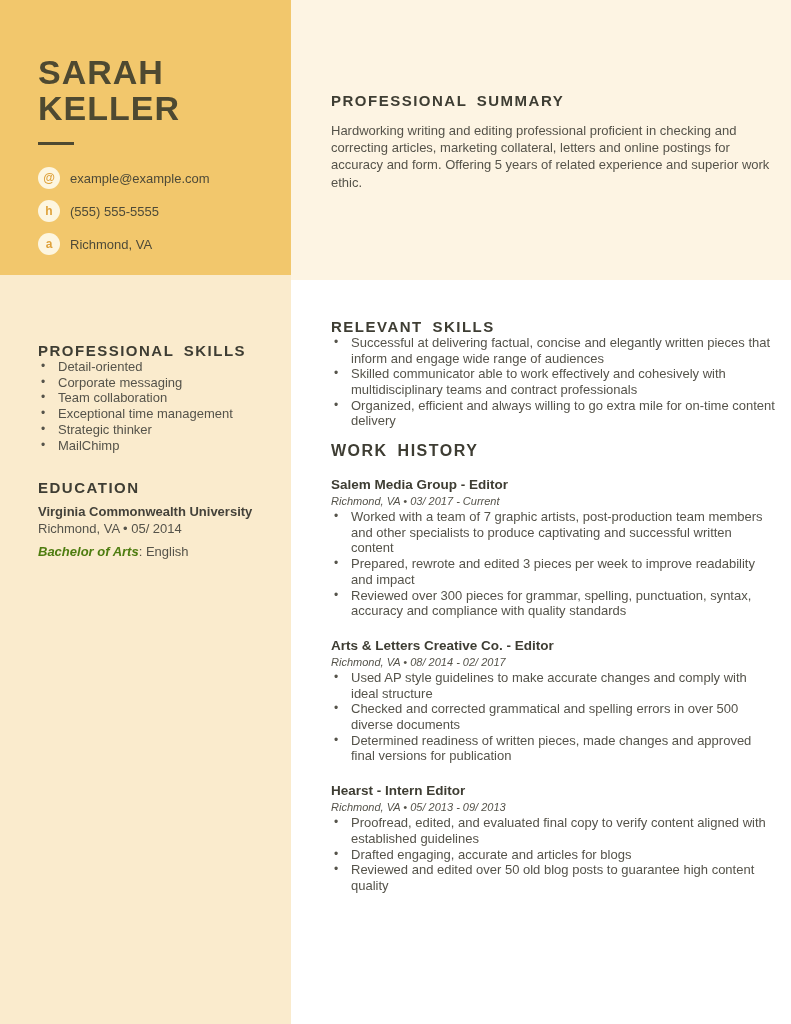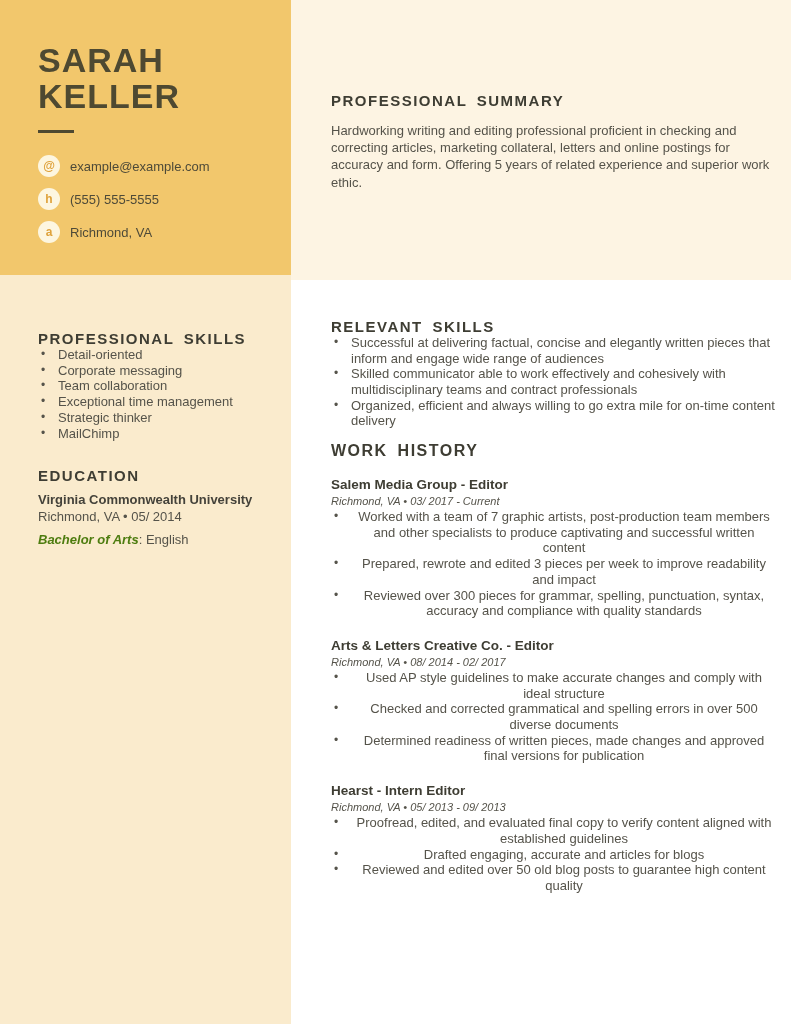--- a/index.html
+++ b/index.html
@@ -11,21 +11,21 @@
   .page { position:absolute; left:0; top:0; width:791px; height:1024px; overflow:hidden; }
 
   
   .bg { position:absolute; }
   .bg-sidebar-top    { left:0;     top:0;     width:291px; height:275px; background:#f2c76c; }
   .bg-sidebar-bottom { left:0;     top:275px; width:291px; height:749px; background:#faebcd; }
   .bg-main-top       { left:291px; top:0;     width:500px; height:280px; background:#fdf4e3; }
   .bg-main-bottom    { left:291px; top:280px; width:500px; height:744px; background:#ffffff; }
 
   
-  .col-left  { position:absolute; left:38px;  top:0; width:235px; }
+  .col-left  { position:absolute; left:38px;  top:12px; width:235px; }
   .col-right { position:absolute; left:331px; top:0; width:446px; }
 
   
   .name {
     margin-top:42px;
     font-size:34px; font-weight:bold; line-height:36px;
     letter-spacing:1px; color:#4e4931;
   }
   .name-dash { width:36px; height:3px; background:#4e4931; margin-top:16px; }
 
@@ -69,21 +69,21 @@
 
   
   .summary-heading { margin-top:92px; }
   .summary-text { margin-top:13px; font-size:13px; line-height:17.2px; color:#55534a; }
   .relevant-heading { margin-top:127px; }
   .relevant-list { margin-top:12px; }
   .work-heading { margin-top:13px; font-size:16px; }
   .job { margin-top:16px; }
   .job-title { margin-top:10px; font-size:13.5px; font-weight:bold; color:#3e3d33; line-height:17px; }
   .job-meta  { font-size:11px; font-style:italic; color:#55534a; line-height:16px; }
-  .job-bullets { margin-top:7px;text-align:center; }
+  .job-bullets { margin-top:7px; }
   .job + .job .job-title { margin-top:18px; }
 </style>
 </head>
 <body>
 
 <div class="page">
 
   <div class="bg bg-sidebar-top"></div>
   <div class="bg bg-sidebar-bottom"></div>
   <div class="bg bg-main-top"></div>

